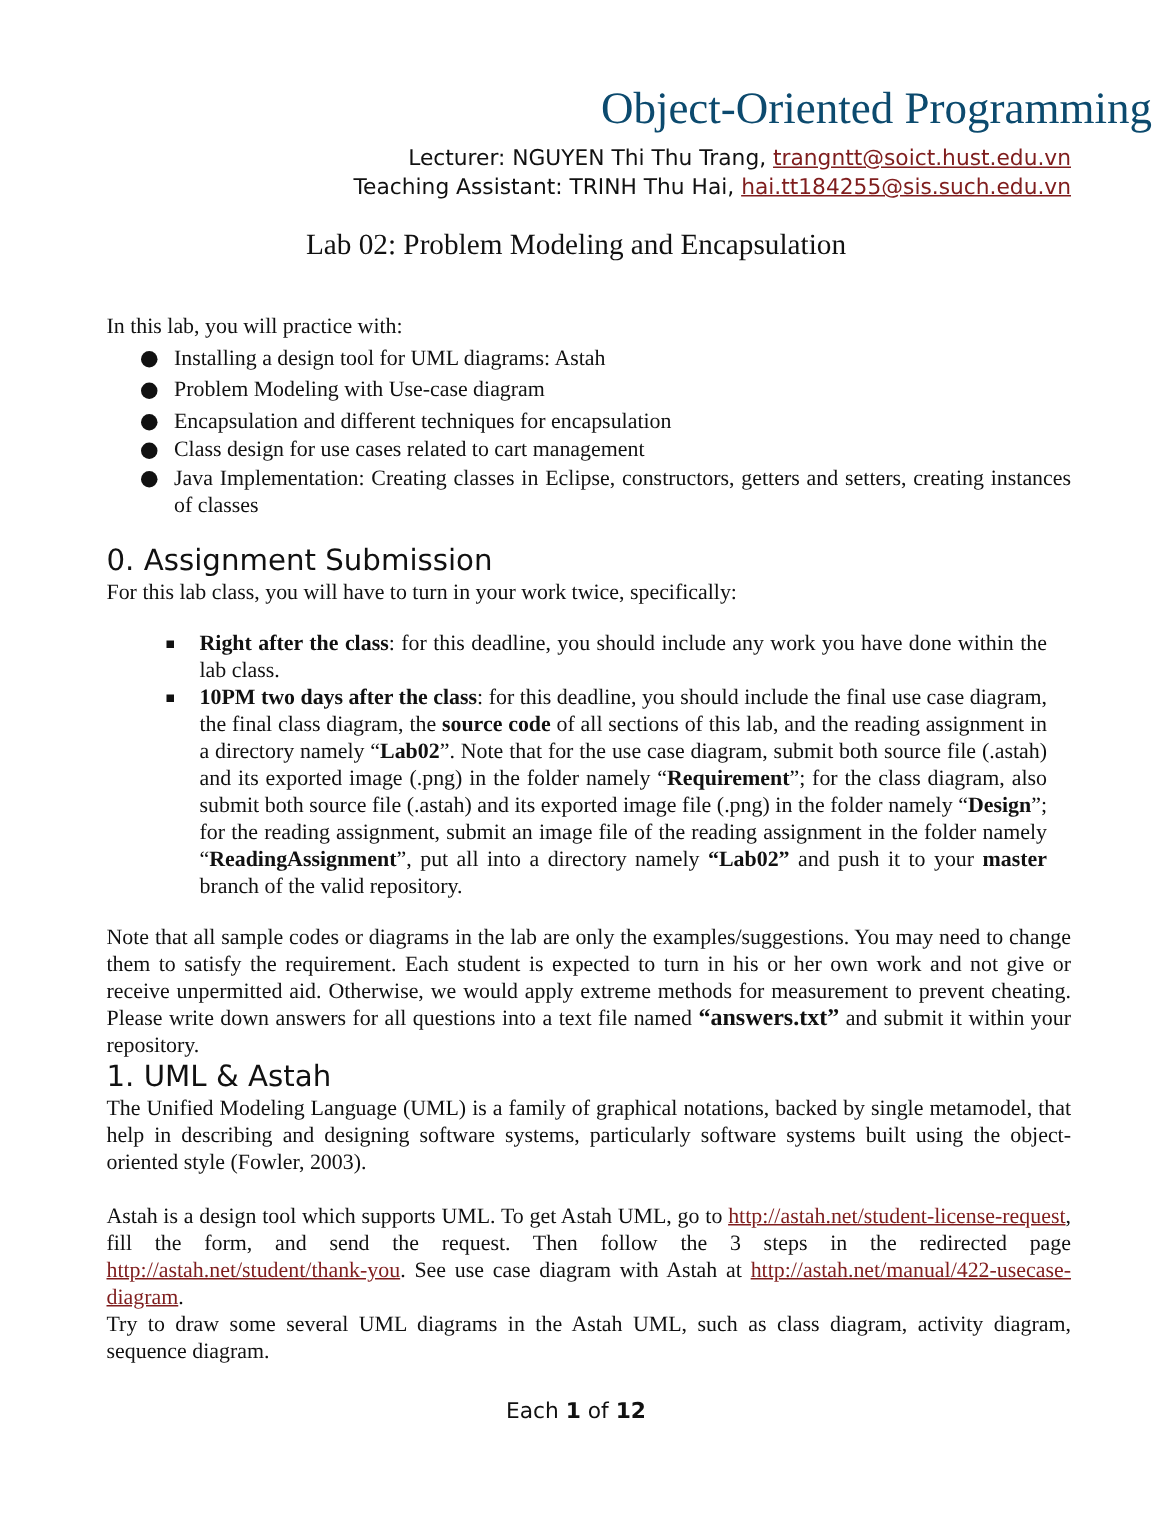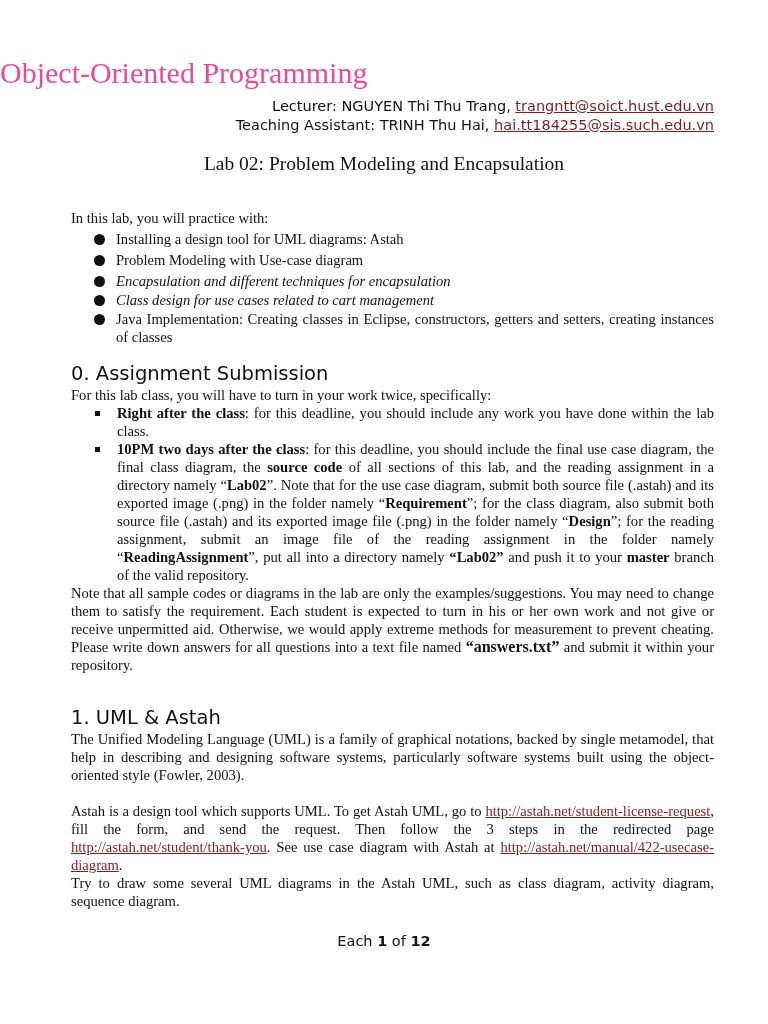--- a/index.html
+++ b/index.html
@@ -1,40 +1,40 @@
 <!DOCTYPE html>
 <html><head>
 <meta charset="utf-8">
 <style>
   html, body { margin: 0; padding: 0; background: #ffffff; }
   body { width: 768px; height: 1024px; position: relative; overflow: hidden; color: #111; }
   .page { position: absolute; left: 0; top: 0; width: 768px; height: 1024px; }
   a.link { color: #7f1d1d; text-decoration: underline; }
 
-  .title { position: absolute; left: 0; width: 768px; top: 55px; text-align: left;
-           font-family: "Liberation Serif", serif; font-size: 30px; line-height: 36px; color: #ec4899; }
+  .title { position: absolute; left: 0; width: 768px; top: 55px; text-align: right;
+           font-family: "Liberation Serif", serif; font-size: 30px; line-height: 36px; color: #0c4a6e; }
   .lecturer, .ta { position: absolute; right: 54px; font-family: "DejaVu Sans", sans-serif;
            font-size: 14.5px; line-height: 18px; text-align: right; white-space: nowrap; }
   .lecturer { top: 97px; }
   .ta { top: 116px; }
   .lab-title { position: absolute; left: 0; width: 768px; top: 152px; text-align: center;
            font-family: "Liberation Serif", serif; font-weight: normal; font-size: 19.5px; line-height: 24px; }
 
   .body-text { font-family: "Liberation Serif", serif; font-size: 14.6px; line-height: 18px; text-align: justify; }
 
   .intro { position: absolute; left: 71px; top: 209px; width: 643px; }
   ul.dots { list-style: none; margin: 3px 0 0 0; padding: 0; }
   ul.dots li { position: relative; padding-left: 45px; margin-bottom: 3px; }
   ul.dots li .bullet { position: absolute; left: 23px; top: 4px; width: 11px; height: 11px; border-radius: 50%; background: #111; }
-  ul.dots li.tight { margin-bottom: 1px; font-style: italic; }
+  ul.dots li.tight { margin-bottom: 1px; }
 
   .h1 { font-family: "DejaVu Sans", sans-serif; font-size: 19.5px; line-height: 24px; color: #111; }
 
   .sec0 { position: absolute; left: 71px; top: 362px; width: 643px; }
-  ul.squares { list-style: none; margin: 0; padding: 0; }
+  ul.squares { list-style: none; margin: 16px; padding: 0; }
   ul.squares li { position: relative; padding-left: 46px; }
   ul.squares li .sq { position: absolute; left: 24px; top: 7px; width: 5px; height: 5px; background: #111; }
 
   .sec1 { position: absolute; left: 71px; top: 706px; width: 643px; }
   .gap { height: 18px; }
 
   .footer { position: absolute; left: 0; width: 768px; top: 932px; text-align: center;
             font-family: "DejaVu Sans", sans-serif; font-size: 14.5px; line-height: 18px; }
 </style>
 </head>

